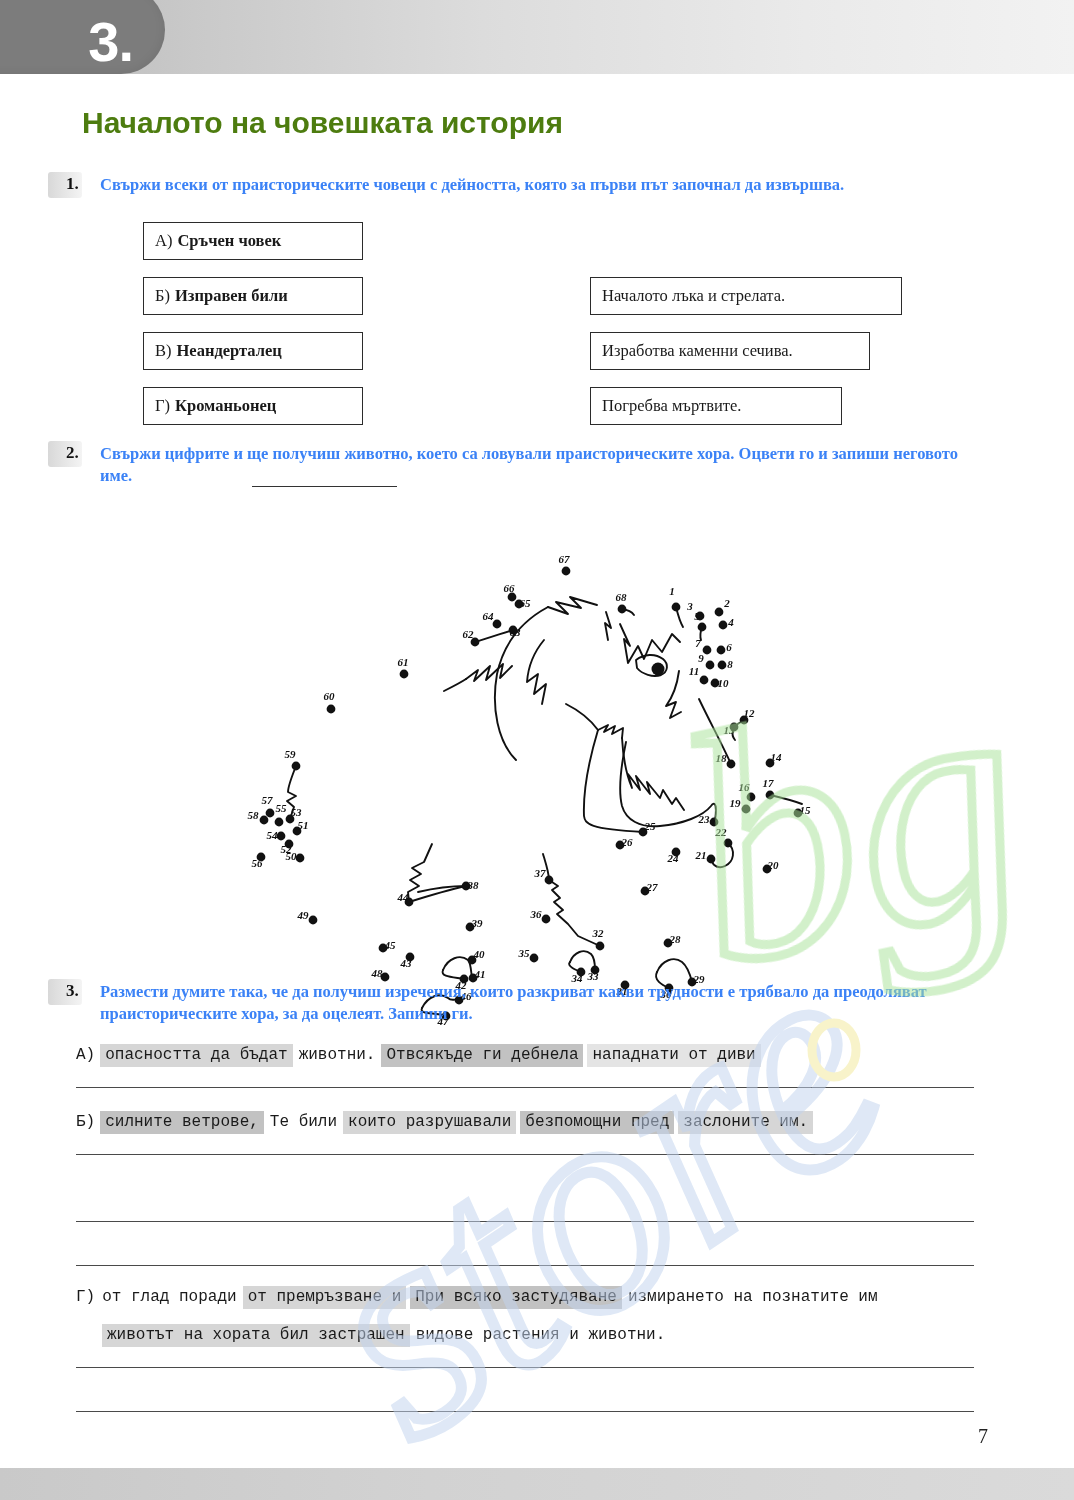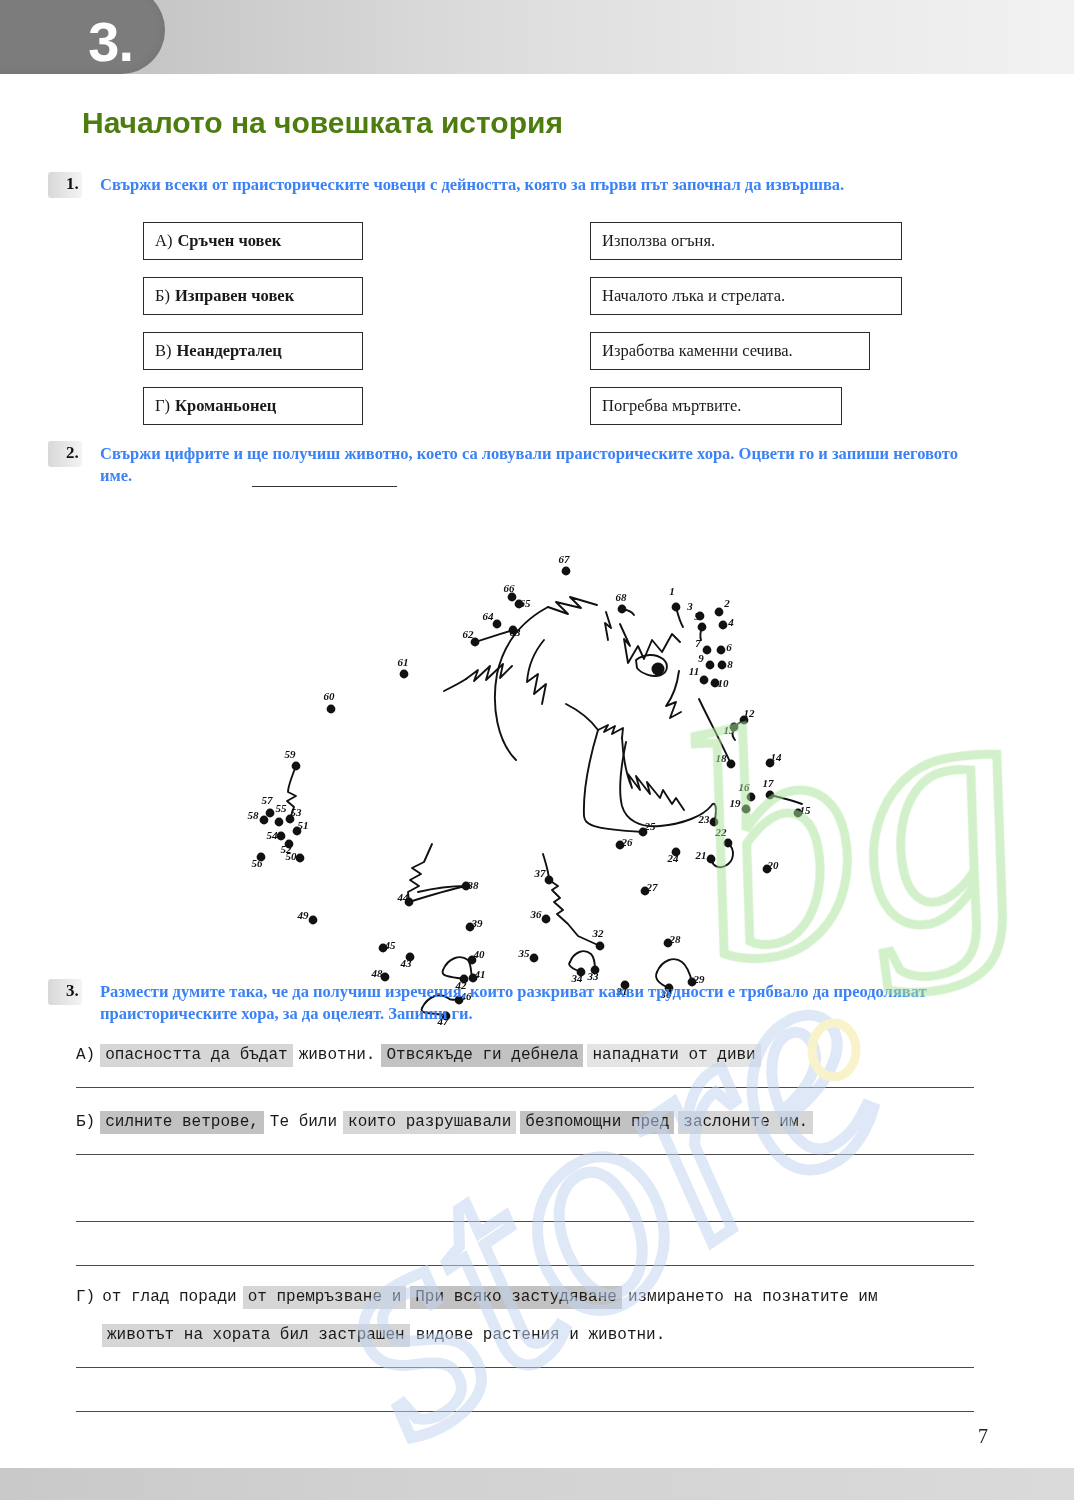--- a/index.html
+++ b/index.html
@@ -188,34 +188,31 @@
       <span class="tnum">1.</span>
     </div>
     <div class="task-text" style="left:100px; top:100px; width:900px;">Свържи всеки от праисторическите човеци с дейността, която за първи път започнал да извършва.</div>
 
     <div class="match-box" style="left:143px; top:148px; width:220px;">
       <span class="lbl">А)</span>
       <span class="nm">Сръчен човек</span>
     </div>
     <div class="match-box" style="left:143px; top:203px; width:220px;">
       <span class="lbl">Б)</span>
-      <span class="nm">Изправен човек</span>
+      <span class="nm">Изправен били</span>
     </div>
     <div class="match-box" style="left:143px; top:258px; width:220px;">
       <span class="lbl">В)</span>
       <span class="nm">Неандерталец</span>
     </div>
     <div class="match-box" style="left:143px; top:313px; width:220px;">
       <span class="lbl">Г)</span>
       <span class="nm">Кроманьонец</span>
     </div>
 
-    <div class="match-box right" style="left:590px; top:148px; width:312px;">
-      <span>Използва огъня.</span>
-    </div>
     <div class="match-box right" style="left:590px; top:203px; width:312px;">
       <span>Началото лъка и стрелата.</span>
     </div>
     <div class="match-box right" style="left:590px; top:258px; width:280px;text-align:right;">
       <span>Изработва каменни сечива.</span>
     </div>
     <div class="match-box right" style="left:590px; top:313px; width:252px;">
       <span>Погребва мъртвите.</span>
     </div>
 

